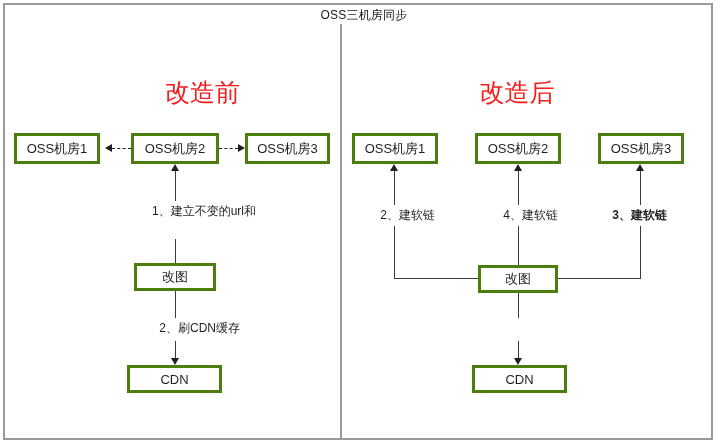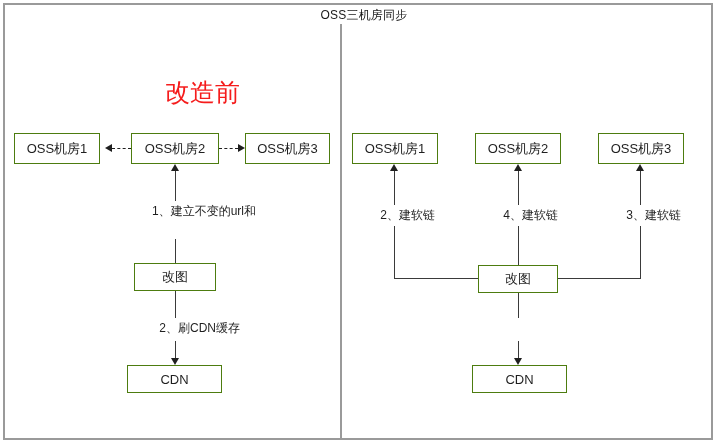--- a/index.html
+++ b/index.html
@@ -53,21 +53,21 @@
     position: absolute;
     font-size: 25px;
     color: #f51c1c;
     font-weight: normal;
     text-align: center;
     white-space: nowrap;
   }
   
   .node {
     position: absolute;
-    border: 1px solid #4d7c0f;
+    border: 3px solid #4d7c0f;
     background: #ffffff;
     box-sizing: border-box;
     display: flex;
     align-items: center;
     justify-content: center;
     font-size: 13px;
     color: #1f1f1f;
     white-space: nowrap;
     z-index: 3;
   }
@@ -160,39 +160,40 @@
 
   <div class="node" style="left:134px; top:263px; width:82px; height:28px;">改图</div>
 
   <div class="vline" style="left:175px; top:291px; width:1px; height:27px;"></div>
   <div class="edge-label" style="left:110px; top:320px; width:130px;">2、刷CDN缓存</div>
   <div class="vline" style="left:175px; top:341px; width:1px; height:18px;"></div>
   <div class="arrow arrow-down" style="left:171px; top:358px;"></div>
 
   <div class="node" style="left:127px; top:365px; width:95px; height:28px;">CDN</div>
 
+  <div class="panel-heading" style="left:452px; top:76px; width:130px;">改造后</div>
 
   <div class="node" style="left:352px; top:133px; width:86px; height:31px;">OSS机房1</div>
   <div class="node" style="left:475px; top:133px; width:86px; height:31px;">OSS机房2</div>
   <div class="node" style="left:598px; top:133px; width:86px; height:31px;">OSS机房3</div>
 
   <div class="arrow arrow-up" style="left:390px; top:164px;"></div>
   <div class="vline" style="left:394px; top:171px; width:1px; height:34px;"></div>
   <div class="edge-label" style="left:355px; top:207px; width:80px;">2、建软链</div>
   <div class="vline" style="left:394px; top:226px; width:1px; height:52px;"></div>
   <div class="hline" style="left:394px; top:278px; width:85px;"></div>
 
   <div class="arrow arrow-up" style="left:514px; top:164px;"></div>
   <div class="vline" style="left:518px; top:171px; width:1px; height:34px;"></div>
   <div class="edge-label" style="left:478px; top:207px; width:80px;">4、建软链</div>
   <div class="vline" style="left:518px; top:226px; width:1px; height:39px;"></div>
 
   <div class="arrow arrow-up" style="left:636px; top:164px;"></div>
   <div class="vline" style="left:640px; top:171px; width:1px; height:34px;"></div>
-  <div class="edge-label" style="left:601px; top:207px; width:80px;">3、建软链</div>
+  <div class="edge-label" style="left:587px; top:207px; width:80px;font-weight:bold;">3、建软链</div>
   <div class="vline" style="left:640px; top:226px; width:1px; height:52px;"></div>
   <div class="hline" style="left:557px; top:278px; width:84px;"></div>
 
   <div class="node" style="left:478px; top:265px; width:80px; height:28px;">改图</div>
 
   <div class="vline" style="left:518px; top:293px; width:1px; height:25px;"></div>
   <div class="vline" style="left:518px; top:341px; width:1px; height:18px;"></div>
   <div class="arrow arrow-down" style="left:514px; top:358px;"></div>
 
   <div class="node" style="left:472px; top:365px; width:95px; height:28px;">CDN</div>

